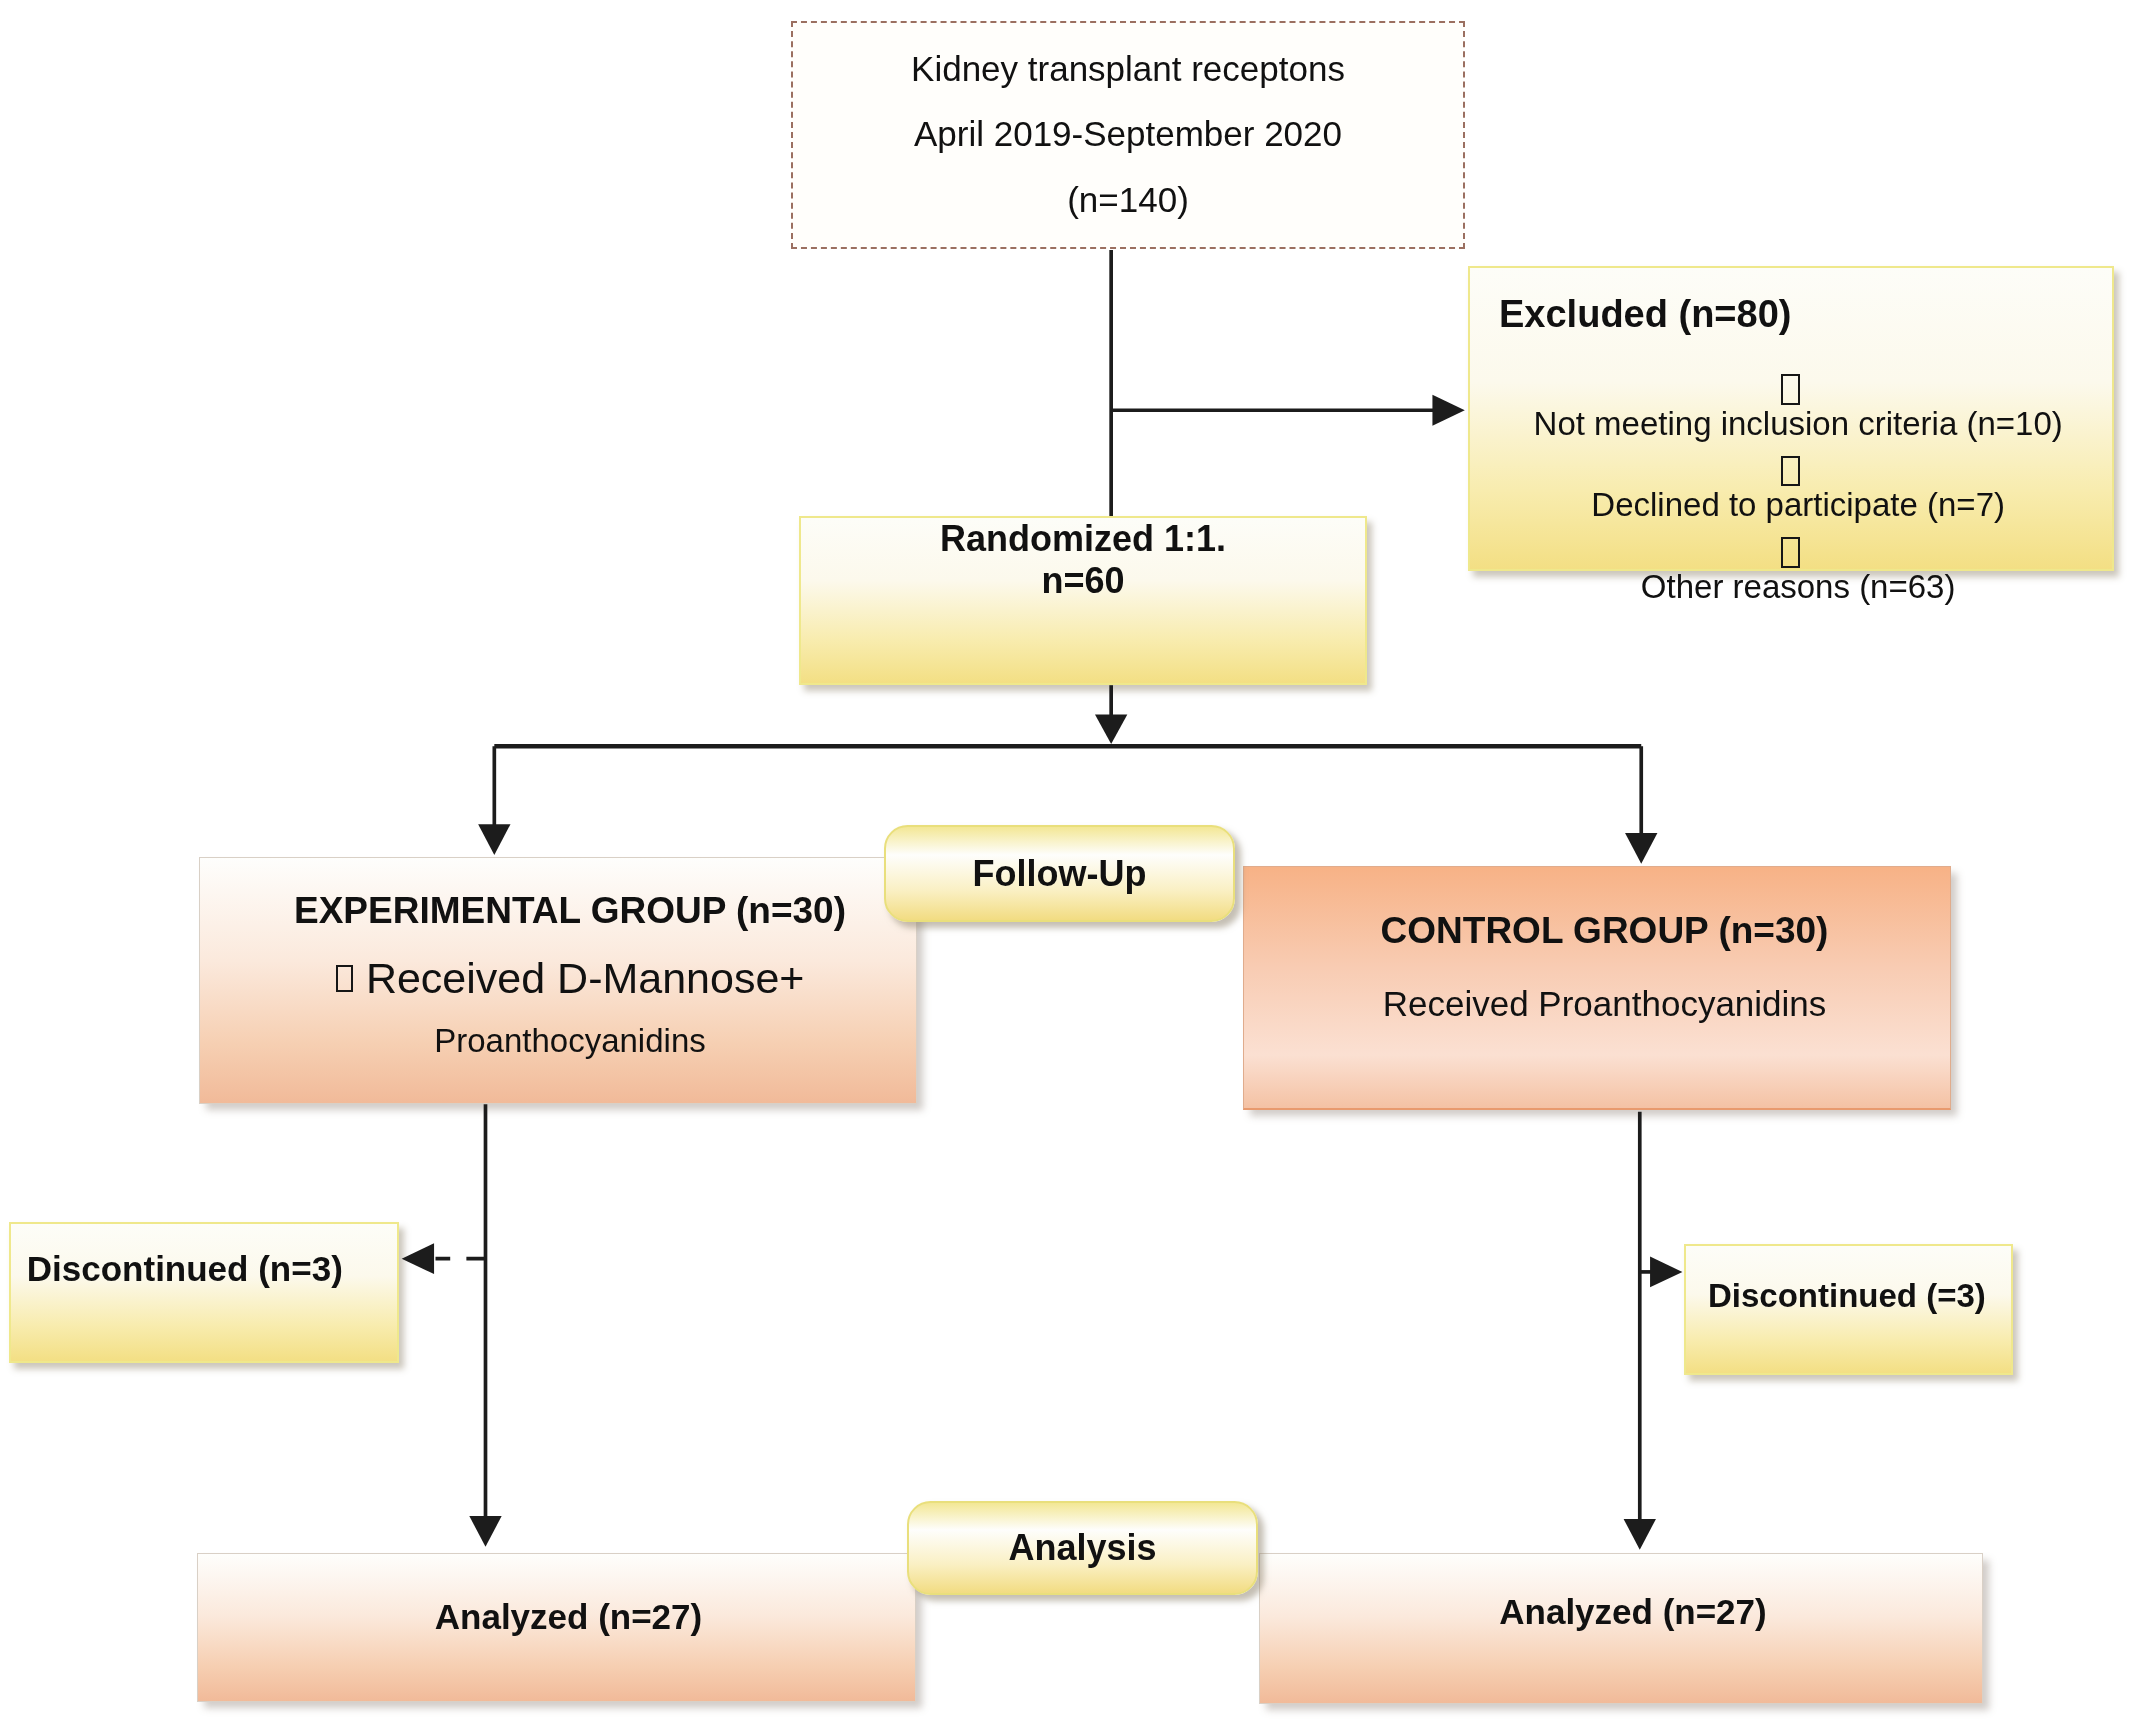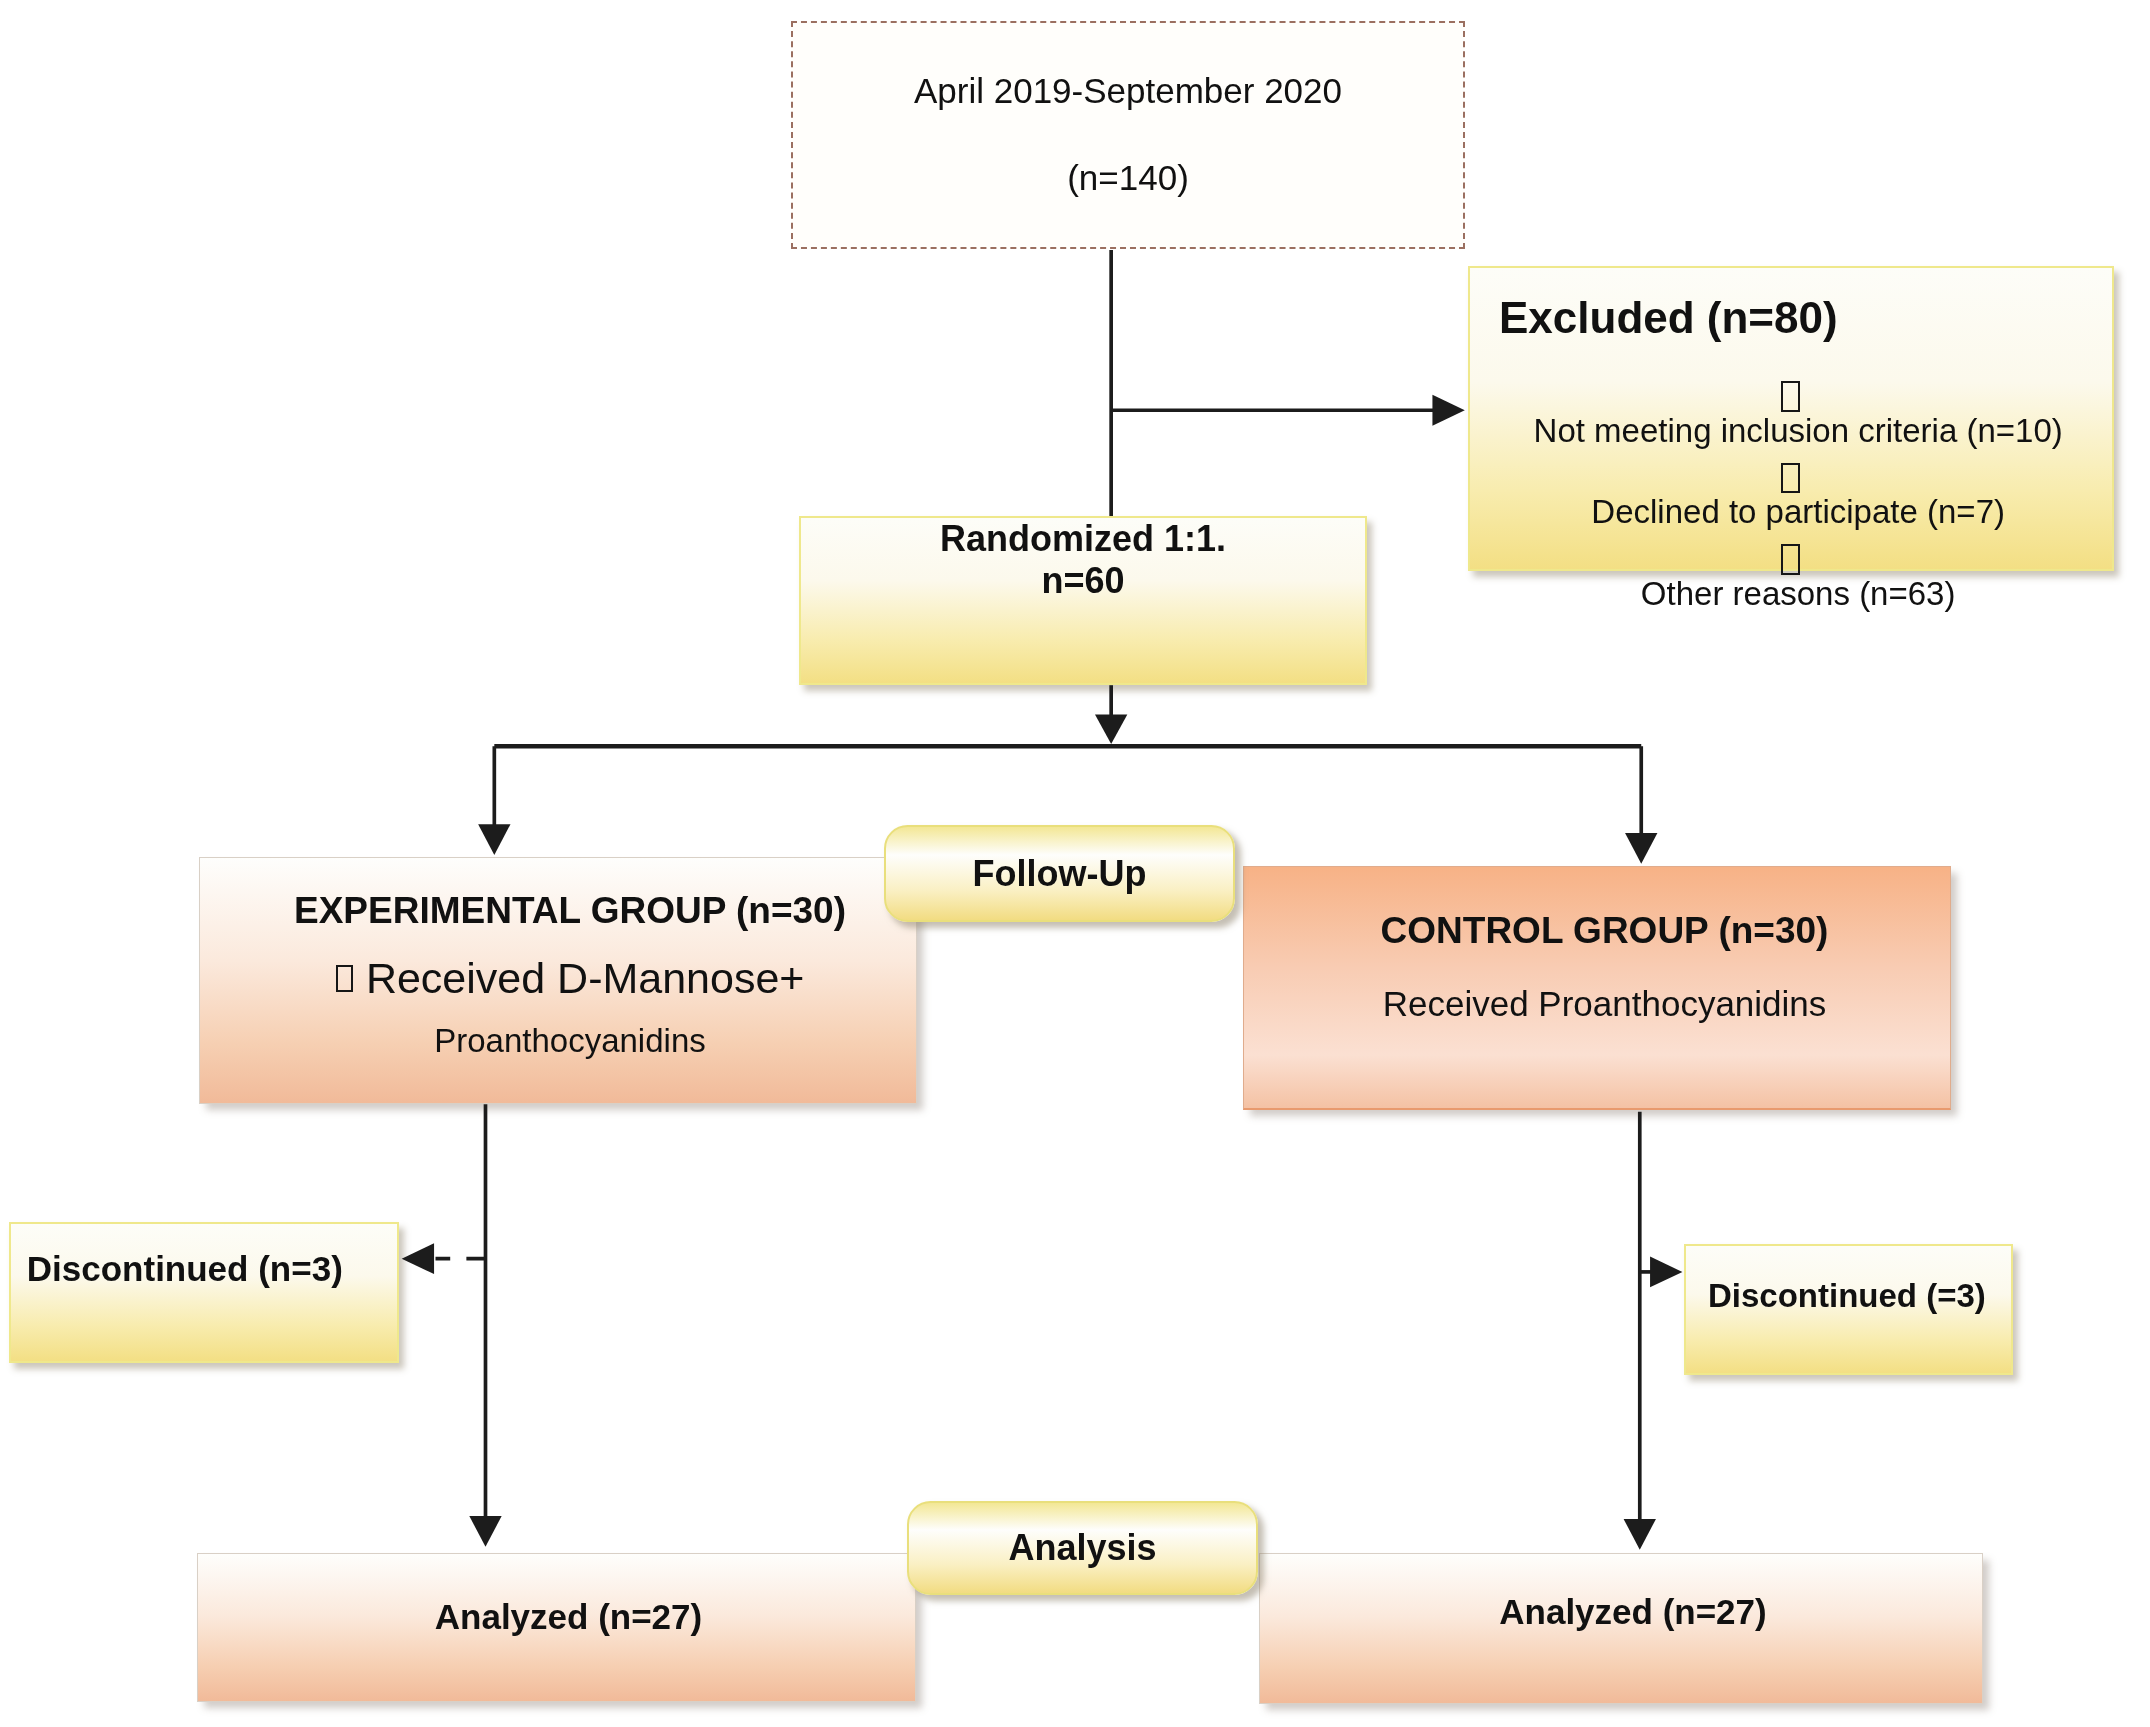--- a/index.html
+++ b/index.html
@@ -93,26 +93,27 @@
       <polygon points="672,1163 650,1121 694,1121"></polygon>
       <polygon points="2232,1175 2210,1133 2254,1133"></polygon>
       <polygon points="660,2104 638,2062 682,2062"></polygon>
       <polygon points="2230,2108 2208,2066 2252,2066"></polygon>
       <polygon points="546,1712 590,1691 590,1733"></polygon>
       <polygon points="2288,1730 2244,1709 2244,1751"></polygon>
     </g>
   </svg>
 
   <div class="abs dashed-box" style="left:791px;top:20.6px;width:674px;height:228px;">
+    <div>Kidney transplant receptons</div>
     <div>April 2019-September 2020</div>
     <div>(n=140)</div>
   </div>
 
   <div class="abs yellow-box" style="left:1468px;top:266px;width:646px;height:305px;padding:25px 14.7px 0 29px;">
-    <div class="bold" style="font-size:44px;margin-bottom:38px;">Excluded (n=80)</div>
+    <div class="bold" style="font-size:38px;margin-bottom:38px;">Excluded (n=80)</div>
     <div class="bullet-row">
       <span class="tofu"></span>
       <span>Not meeting inclusion criteria (n=10)</span>
     </div>
     <div class="bullet-row">
       <span class="tofu"></span>
       <span>Declined to participate (n=7)</span>
     </div>
     <div class="bullet-row">
       <span class="tofu"></span>

